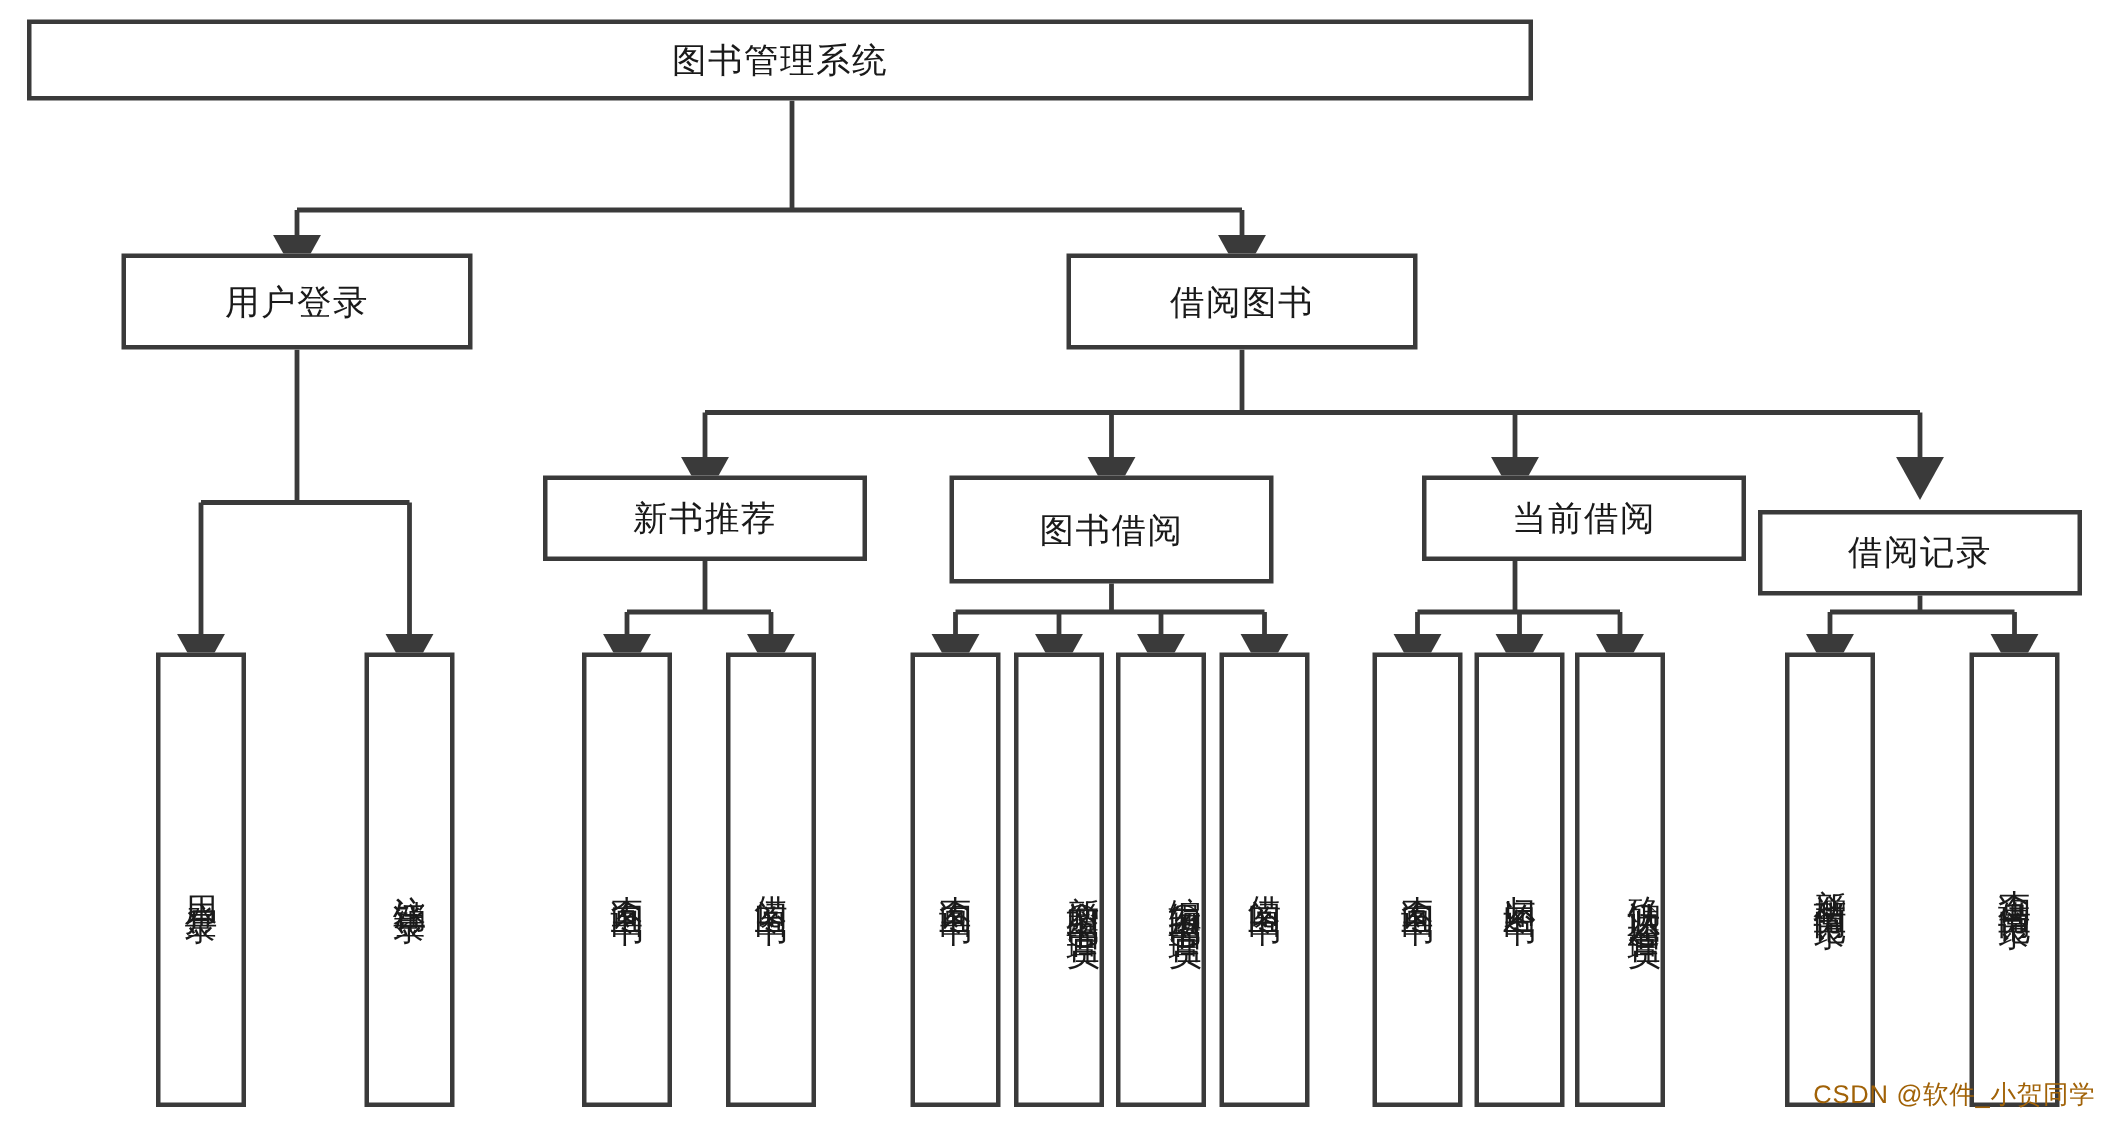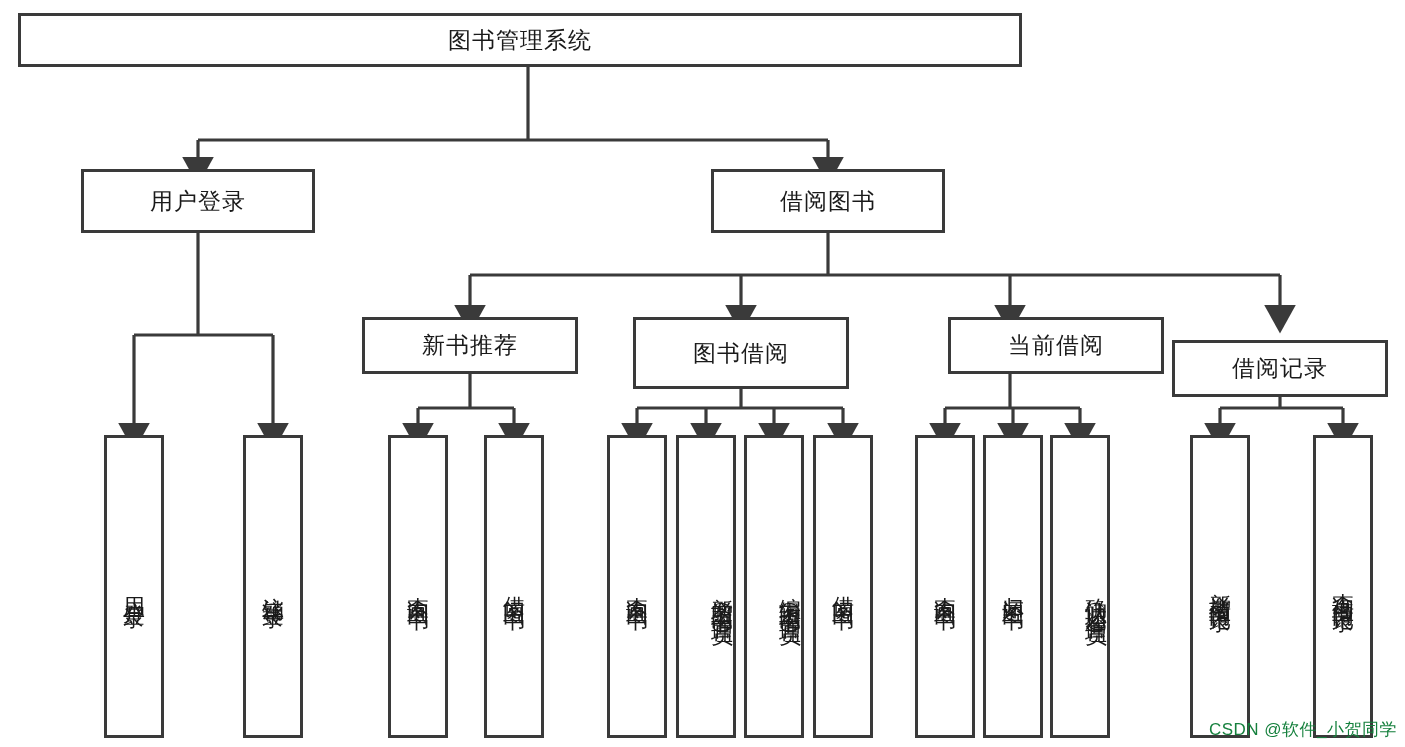--- a/index.html
+++ b/index.html
@@ -35,21 +35,21 @@
     align-items:flex-start;
     justify-content:center;
     line-height:1;
   }
   .node.v.leaf-short{padding-top:0;align-items:center;}
   .watermark{
     position:absolute;
     right:8px;
     bottom:6px;
     font-size:17px;
-    color:#15803d;
+    color:#a16207;
     white-space:nowrap;
     letter-spacing:0.5px;
   }
 </style>
 </head>
 <body>
 
 <div id="stage">
 
   <svg id="wires" viewBox="0 0 1405 747">

